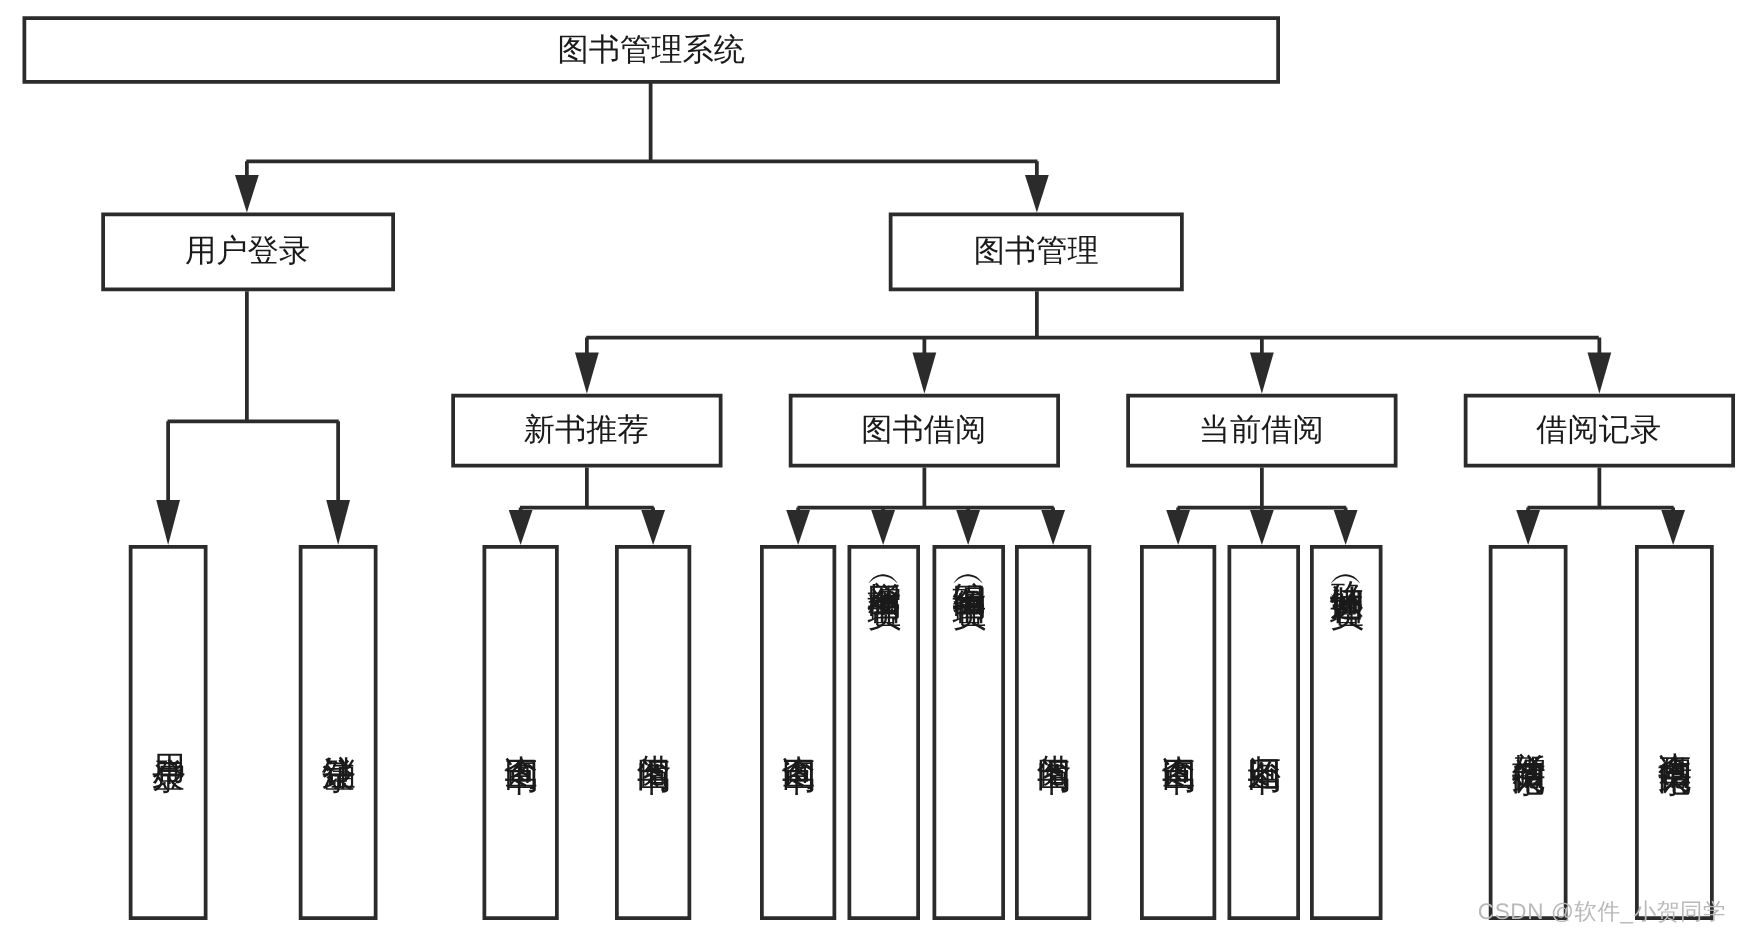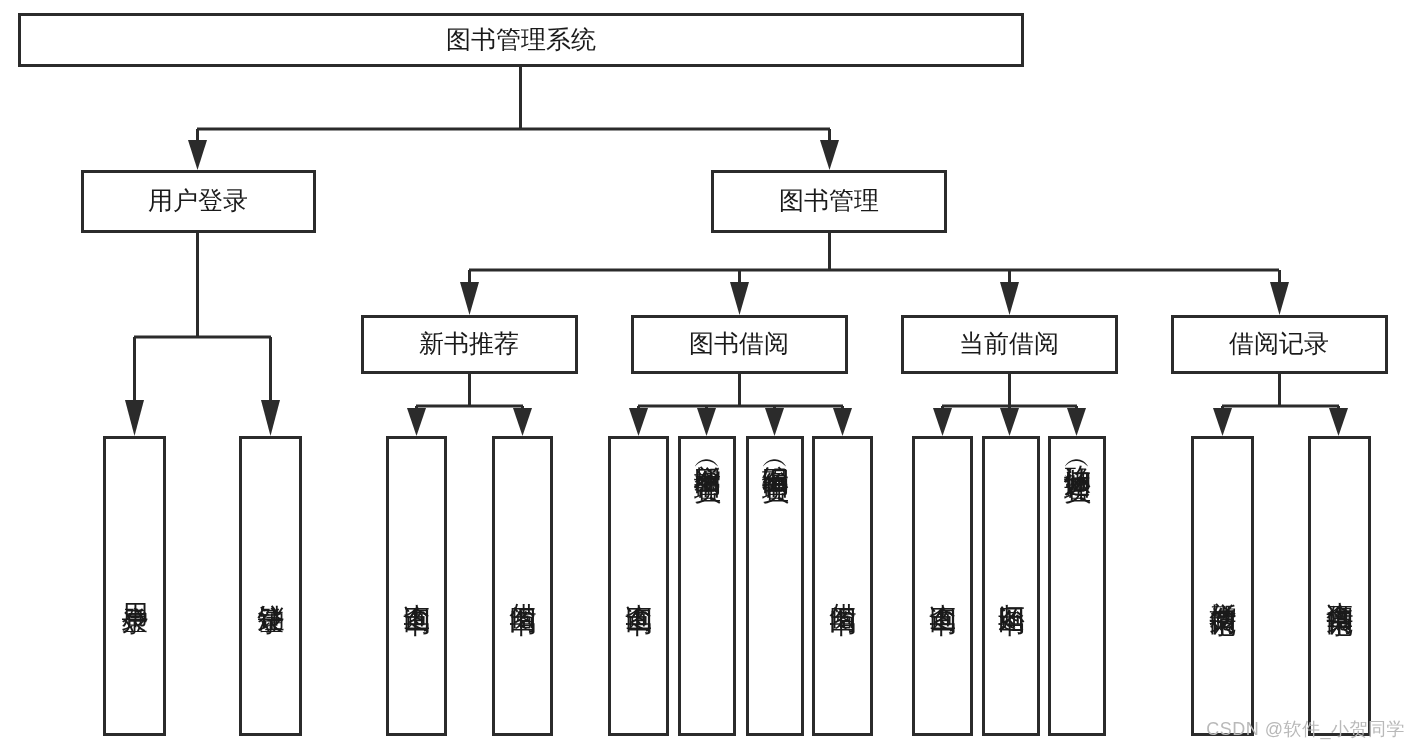--- a/index.html
+++ b/index.html
@@ -60,21 +60,21 @@
     display: flex;
     align-items: center;
     justify-content: center;
     text-align: center;
     white-space: nowrap;
     pointer-events: none;
     user-select: none;
   }
   .watermark {
     position: absolute;
-    right: 0;
+    right: 24px;
     bottom: 6px;
     font-family: "Liberation Sans", "DejaVu Sans", sans-serif;
     font-size: 18px;
     color: #b9b9b9;
     letter-spacing: 0.5px;
     white-space: nowrap;
   }
 </style>
 </head>
 <body>

